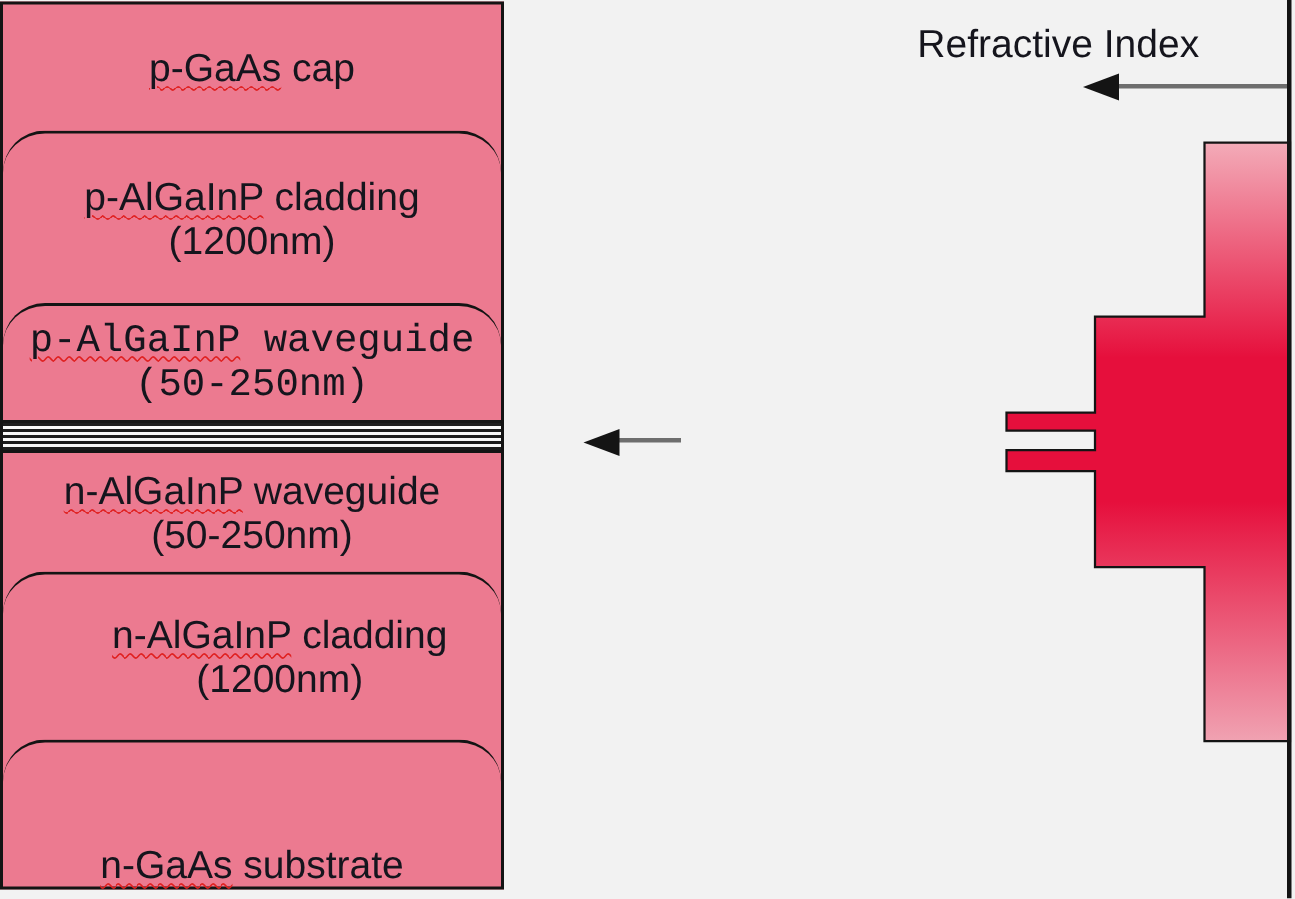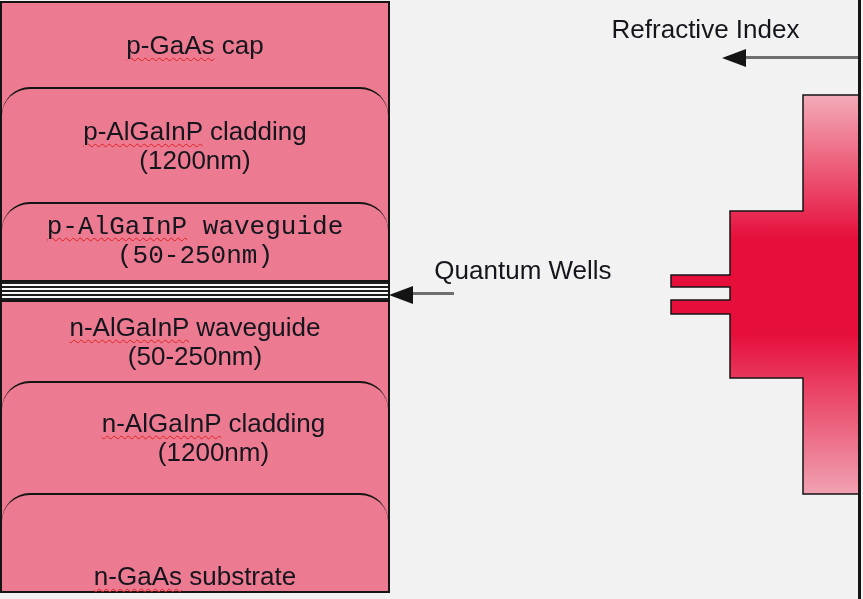--- a/index.html
+++ b/index.html
@@ -10,21 +10,21 @@
     color: #15151d;
     overflow: hidden;
     position: relative;
   }
   .canvas { position: absolute; inset: 0; }
 
   
   .stack {
     position: absolute;
     left: 0; top: 1px;
-    width: 390px; height: 592px;
+    width: 336px; height: 592px;
     box-sizing: border-box;
     border: 2px solid #141414;
     background: #ec7a90;
     display: flex;
     flex-direction: column;
   }
   .layer {
     box-sizing: border-box;
     display: flex;
     flex-direction: column;
@@ -136,21 +136,20 @@
       <div>(1200nm)</div>
     </div>
 
     <div class="layer l6 bt">
       <div><span class="sq">n-GaAs</span><span> substrate</span></div>
     </div>
 
   </div>
 
   <div class="qw-note">
-    <div>Quantum Wells</div>
   </div>
   <div class="arrow-line qw-arrow-line"></div>
   <div class="arrow-head-left qw-arrow-head"></div>
 
   <div class="ri-note">Refractive Index</div>
   <div class="arrow-line ri-arrow-line"></div>
   <div class="arrow-head-left ri-arrow-head"></div>
 
   <svg class="profile-svg" width="208" height="410" viewBox="655 90 208 410">
     <defs>

